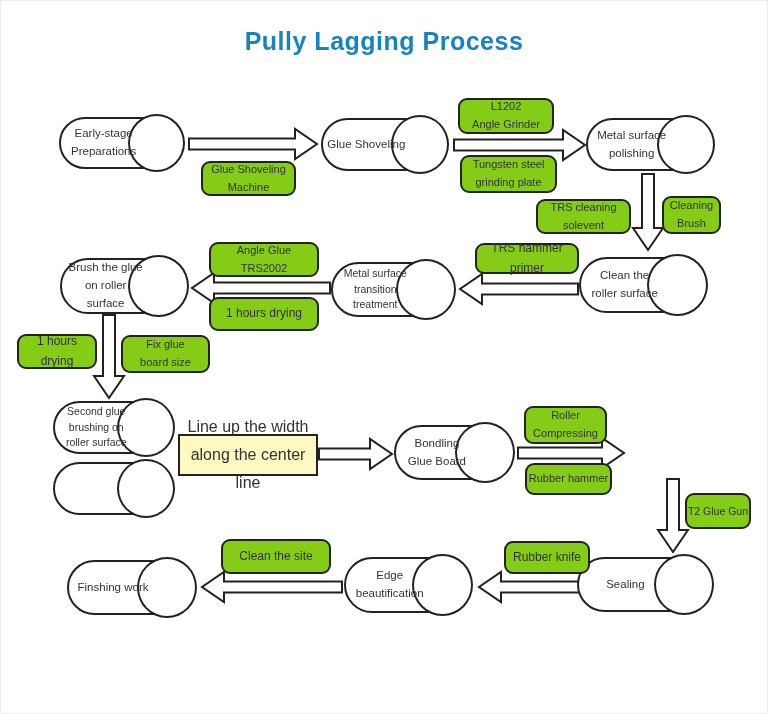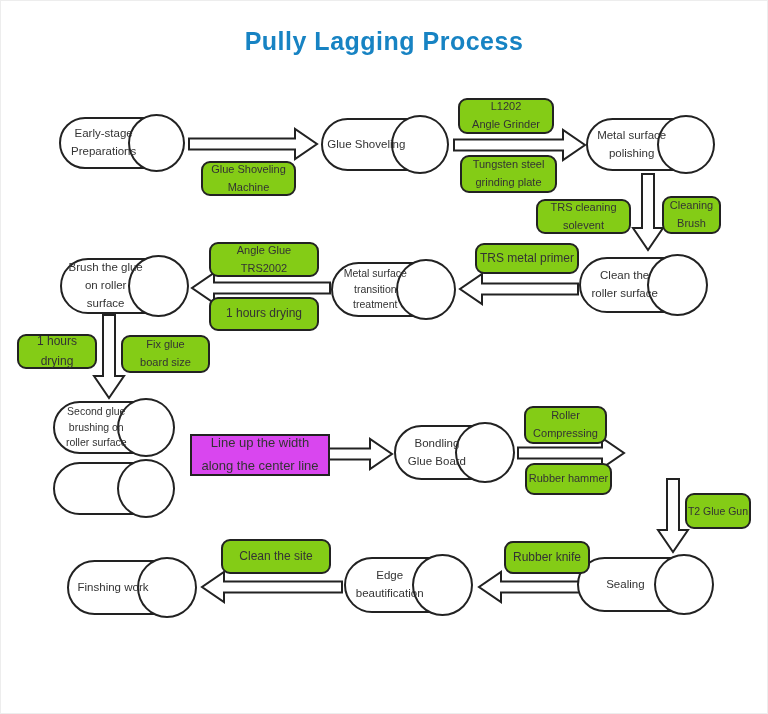--- a/index.html
+++ b/index.html
@@ -29,23 +29,23 @@
   .cyl-label.small { font-size:10.5px; line-height:1.5; }
   
   .tool {
     position:absolute; background:#84cc16; border:2px solid #222; border-radius:9px;
     box-sizing:border-box; display:flex; align-items:center; justify-content:center;
     text-align:center; white-space:pre-line; font-size:11px; line-height:1.6; color:#333;
   }
   .tool.md { font-size:12px; }
   .tool.sm { font-size:10.5px; }
   .rectlabel {
-    position:absolute; background:#d946ef; border:2px solid #222; border-radius:0;
+    position:absolute; background:#fef9c3; border:2px solid #222; border-radius:0;
     box-sizing:border-box; display:flex; align-items:center; justify-content:center;
-    text-align:center; white-space:pre-line; font-size:13px; line-height:1.75; color:#333;margin-left:12px;
+    text-align:center; white-space:pre-line; font-size:16px; line-height:1.75; color:#333;
   }
   .arrow { position:absolute; overflow:visible; }
   .arrow polygon { fill:#fff; stroke:#222; stroke-width:2; stroke-linejoin:miter; }
 </style>
 </head>
 <body>
 
 <div id="canvas">
 
   <div class="page-title" style="color: rgb(23, 131, 195);">Pully Lagging Process</div>
@@ -157,21 +157,21 @@
   <div class="tool" style="left:200px;top:160px;width:95px;height:35px">Glue Shoveling
 Machine</div>
   <div class="tool" style="left:457px;top:97px;width:96px;height:36px">L1202
 Angle Grinder</div>
   <div class="tool" style="left:459px;top:154px;width:97px;height:38px">Tungsten steel
 grinding plate</div>
   <div class="tool" style="left:535px;top:198px;width:95px;height:35px">TRS cleaning
 solevent</div>
   <div class="tool" style="left:661px;top:195px;width:59px;height:38px">Cleaning
 Brush</div>
-  <div class="tool md" style="left:474px;top:242px;width:104px;height:31px">TRS metal primer</div>
+  <div class="tool md" style="left:474px;top:242px;width:104px;height:31px">TRS hammer primer</div>
   <div class="tool" style="left:208px;top:241px;width:110px;height:35px">Angle Glue
 TRS2002</div>
   <div class="tool md" style="left:208px;top:296px;width:110px;height:34px">1 hours drying</div>
   <div class="tool md" style="left:16px;top:333px;width:80px;height:35px">1 hours drying</div>
   <div class="tool" style="left:120px;top:334px;width:89px;height:38px">Fix glue
 board size</div>
   <div class="rectlabel" style="left:177px;top:433px;width:140px;height:42px">Line up the width
 along the center line</div>
   <div class="tool" style="left:524px;top:462px;width:87px;height:32px">Rubber hammer</div>
   <div class="tool" style="left:523px;top:405px;width:83px;height:38px">Roller

